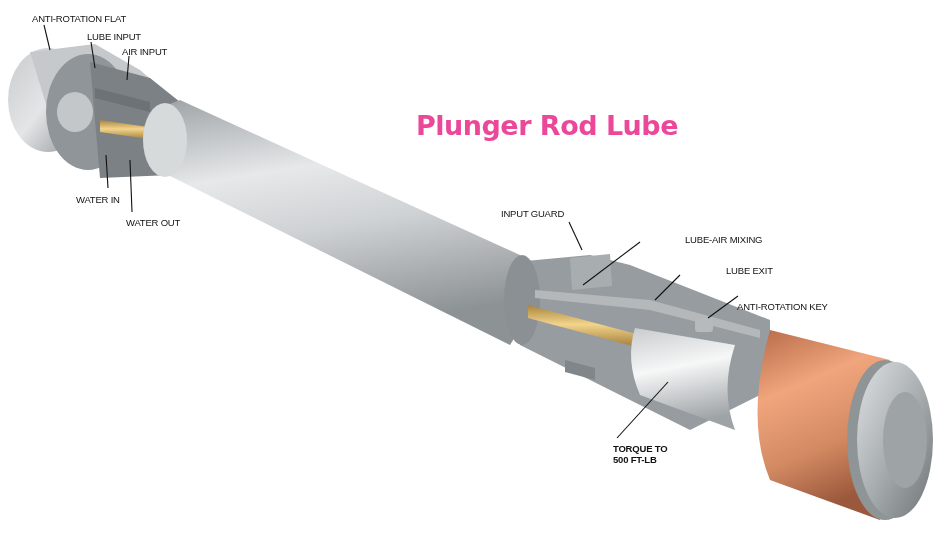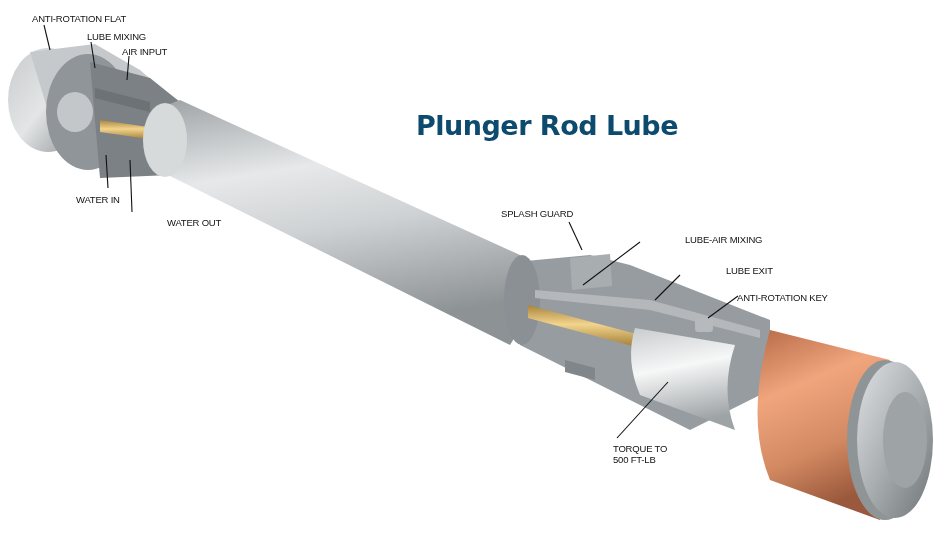--- a/index.html
+++ b/index.html
@@ -1,18 +1,18 @@
 <!DOCTYPE html>
 <html><head>
   <meta charset="utf-8">
   <style>
     html, body { margin: 0; padding: 0; background: #ffffff; }
     body { width: 947px; height: 537px; position: relative; overflow: hidden; font-family: "Liberation Sans", sans-serif; }
     #stage { position: absolute; left: 0; top: 0; width: 947px; height: 537px; }
-    .title { position: absolute; left: 416px; top: 110px; font-family: "DejaVu Sans", sans-serif; font-weight: bold; font-size: 27px; color: #0c4a6e; letter-spacing: -0.5px; white-space: nowrap; }
+    .title { position: absolute; left: 416px; top: 110px; font-family: "DejaVu Sans", sans-serif; font-weight: bold; font-size: 27px; color: #ec4899; letter-spacing: -0.5px; white-space: nowrap; }
     .lbl { position: absolute; font-family: "Liberation Sans", sans-serif; font-size: 9.5px; color: #111; white-space: nowrap; letter-spacing: -0.2px; line-height: 11px; }
   </style>
 </head>
 <body>
 
 <div id="stage">
   <svg width="947" height="537" viewBox="0 0 947 537">
     <defs>
       <linearGradient id="rodGrad" x1="0" y1="0" x2="0.25" y2="1">
         <stop offset="0" stop-color="#9da2a5"></stop>
@@ -91,25 +91,25 @@
       <line x1="640" y1="242" x2="583" y2="285"></line>
       <line x1="680" y1="275" x2="655" y2="300"></line>
       <line x1="738" y1="296" x2="708" y2="318"></line>
       <line x1="617" y1="438" x2="668" y2="382"></line>
     </g>
   </svg>
 
   <div class="title">Plunger Rod Lube</div>
 
   <div class="lbl" style="left:32px; top:13px;">ANTI-ROTATION FLAT</div>
-  <div class="lbl" style="left:87px; top:31px;">LUBE MIXING</div>
+  <div class="lbl" style="left:87px; top:31px;">LUBE INPUT</div>
   <div class="lbl" style="left:122px; top:46px;text-align:right;">AIR INPUT</div>
   <div class="lbl" style="left:76px; top:194px;">WATER IN</div>
-  <div class="lbl" style="left:126px; top:217px;margin-left:41px;">WATER OUT</div>
-  <div class="lbl" style="left:501px; top:208px;">SPLASH GUARD</div>
+  <div class="lbl" style="left:126px; top:217px;">WATER OUT</div>
+  <div class="lbl" style="left:501px; top:208px;">INPUT GUARD</div>
   <div class="lbl" style="left:637px; top:234px;margin-left:48px;">LUBE-AIR MIXING</div>
   <div class="lbl" style="left:685px; top:265px;padding-left:41px;">LUBE EXIT</div>
-  <div class="lbl" style="left:737px; top:292px;text-align:center;">ANTI-ROTATION KEY</div>
-  <div class="lbl" style="left:613px; top:443px;">
+  <div class="lbl" style="left:737px; top:301px;text-align:center;">ANTI-ROTATION KEY</div>
+  <div class="lbl" style="left:613px; top:443px;font-weight:bold;">
     <div>TORQUE TO</div>
     <div>500 FT-LB</div>
   </div>
 </div>
 
 </body></html>

